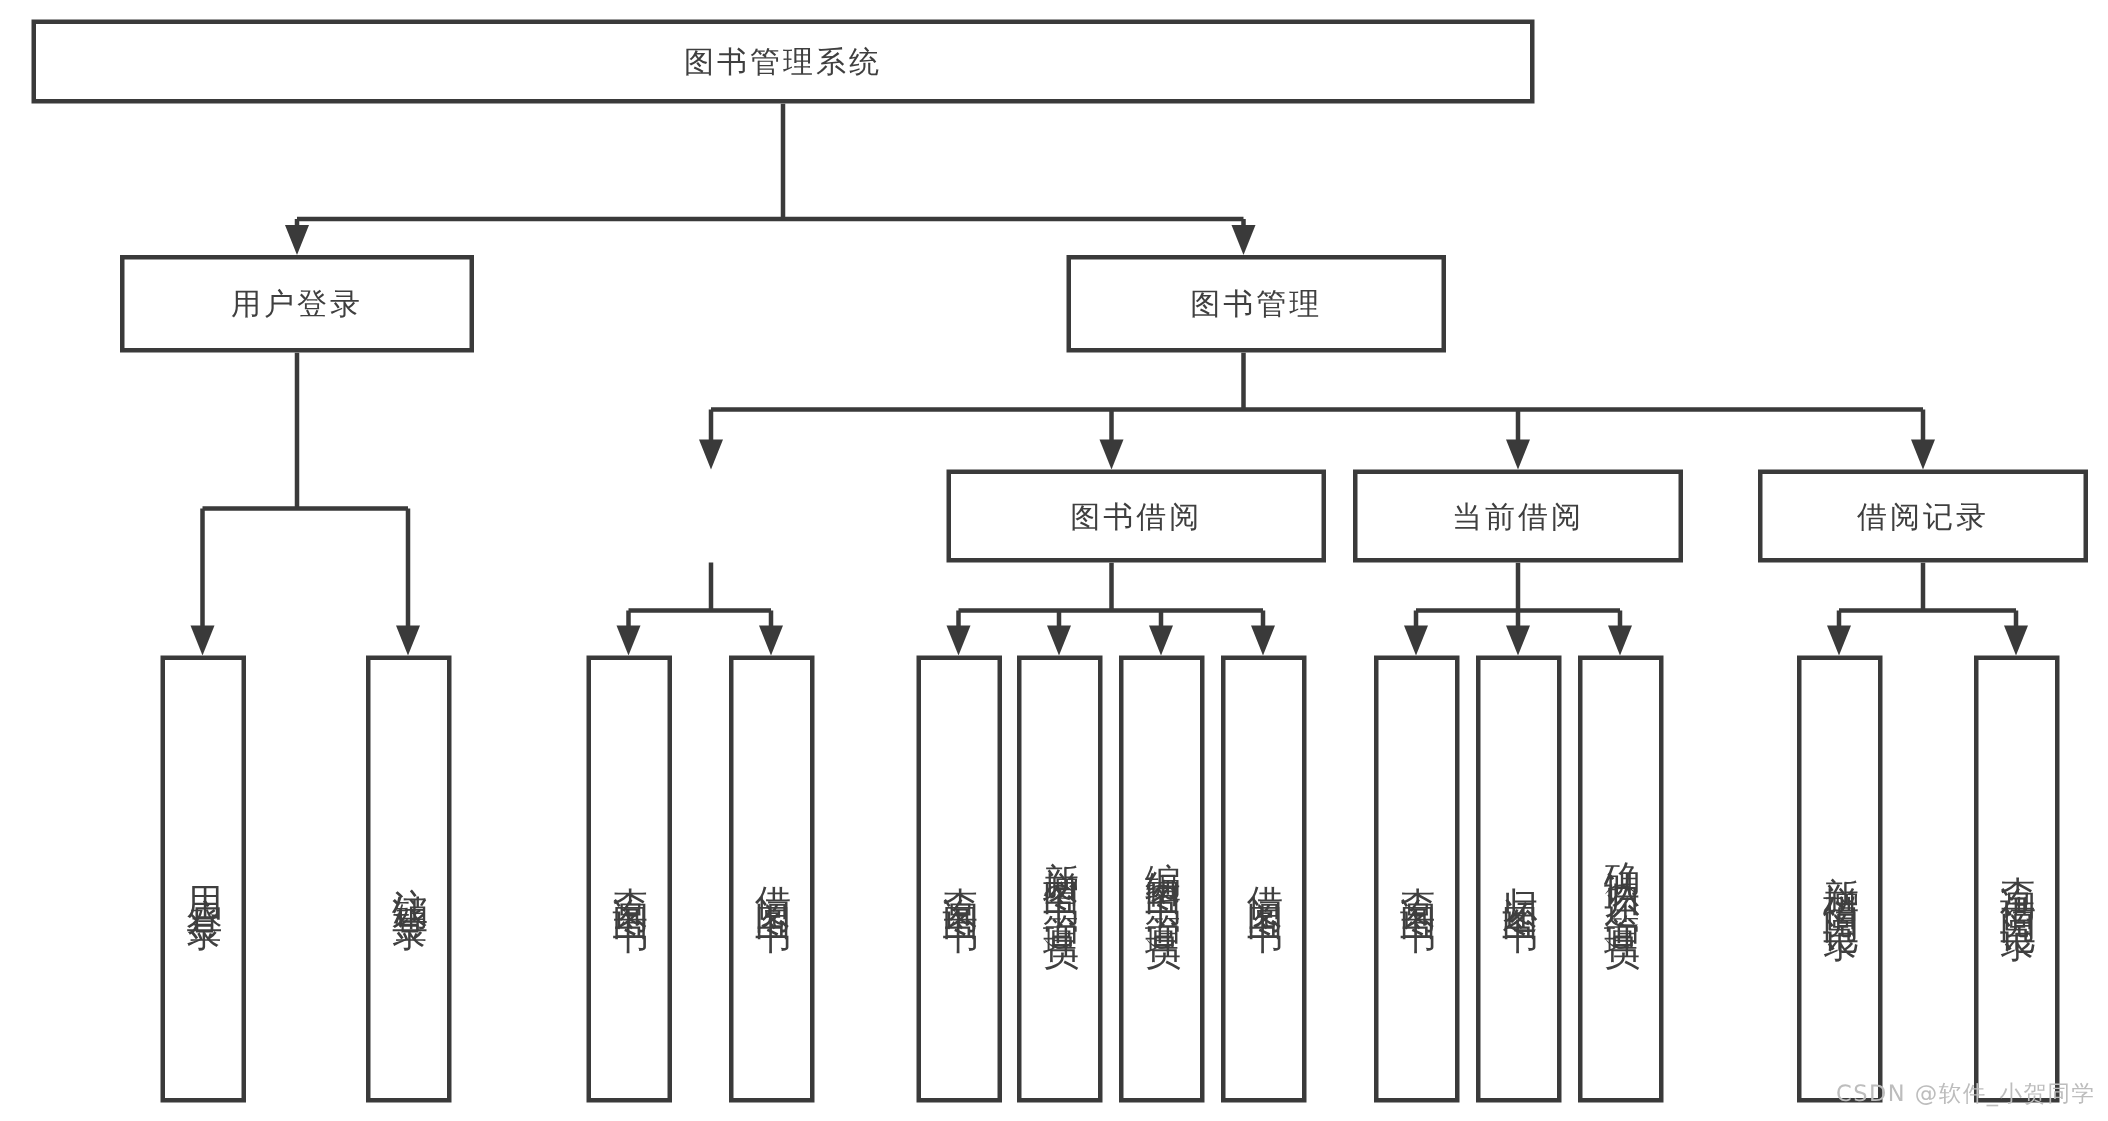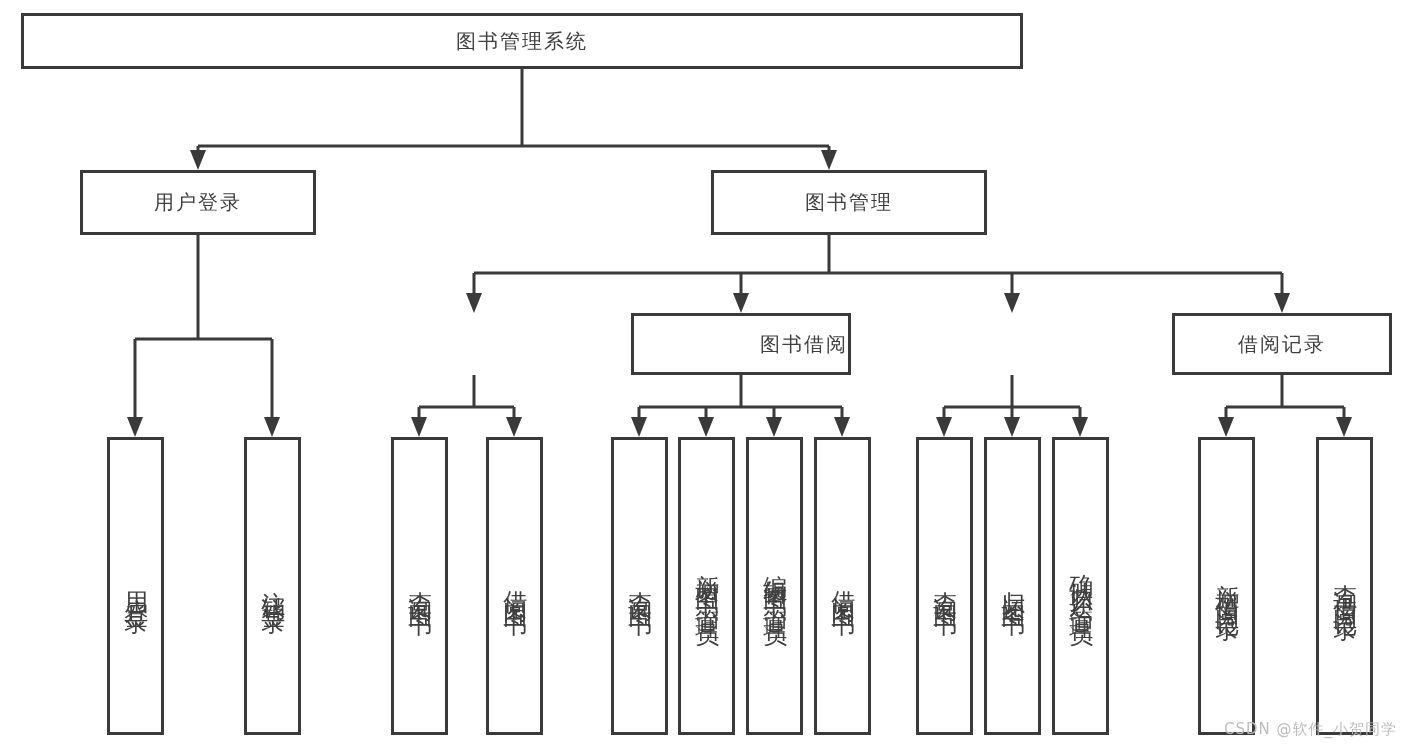--- a/index.html
+++ b/index.html
@@ -95,26 +95,29 @@
     </g>
   </svg>
 
   <div class="box hbox" style="left:21px; top:13px; width:1002px; height:56px;">
     <span class="label">图书管理系统</span>
   </div>
 
   <div class="box hbox" style="left:80px; top:170px; width:236px; height:65px;">
     <span class="label">用户登录</span>
   </div>
-  <div class="box hbox" style="left:711px; top:170px; width:276px; height:65px;">
+  <div class="box hbox" style="left:711px; top:170px; width:253px; height:65px;">
     <span class="label">图书管理</span>
   </div>
 
-  <div class="box hbox" style="left:631px; top:313px; width:220px; height:62px;justify-content:flex-end;">
+  <div class="box hbox" style="left:631px; top:313px; width:253px; height:62px;">
     <span class="label">图书借阅</span>
+  </div>
+  <div class="box hbox" style="left:902px; top:313px; width:220px; height:62px;">
+    <span class="label">当前借阅</span>
   </div>
   <div class="box hbox" style="left:1172px; top:313px; width:220px; height:62px;align-items:center;">
     <span class="label">借阅记录</span>
   </div>
 
   <div class="box vbox" style="left:107px; top:437px; width:57px; height:298px;">
     <span class="label">用户登录</span>
   </div>
   <div class="box vbox" style="left:244px; top:437px; width:57px; height:298px;">
     <span class="label">注销登录</span>

